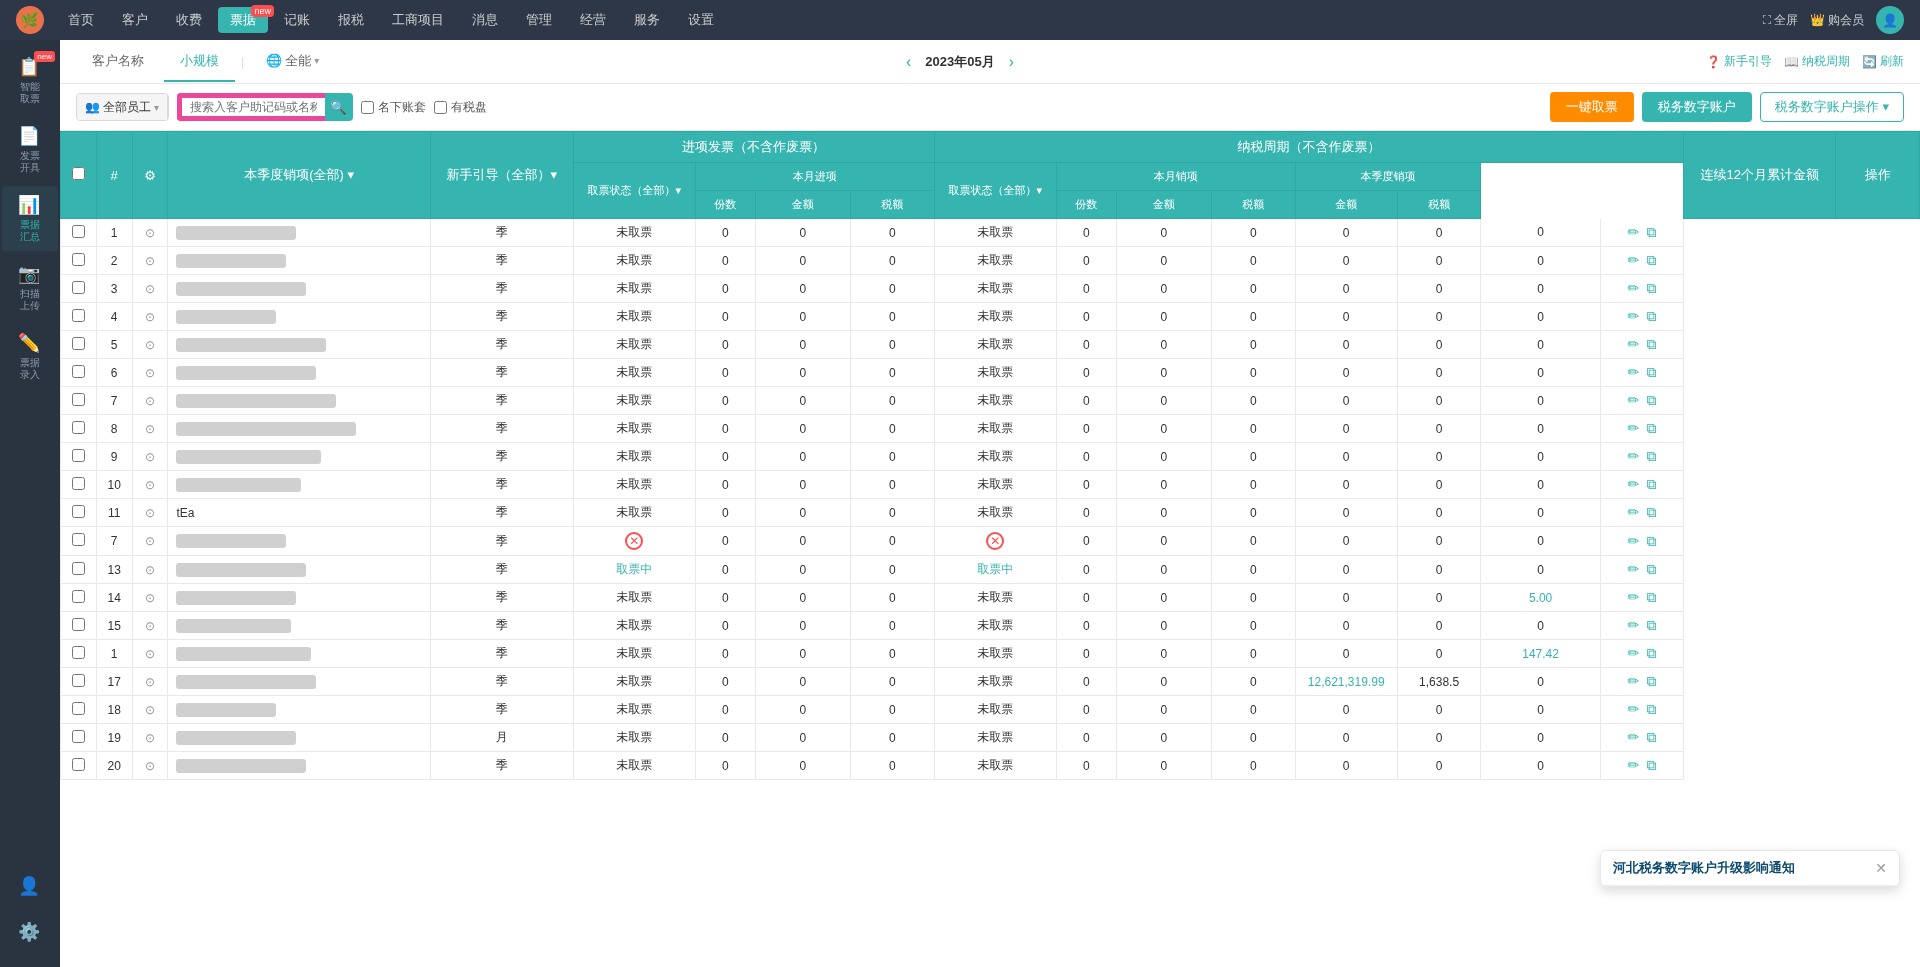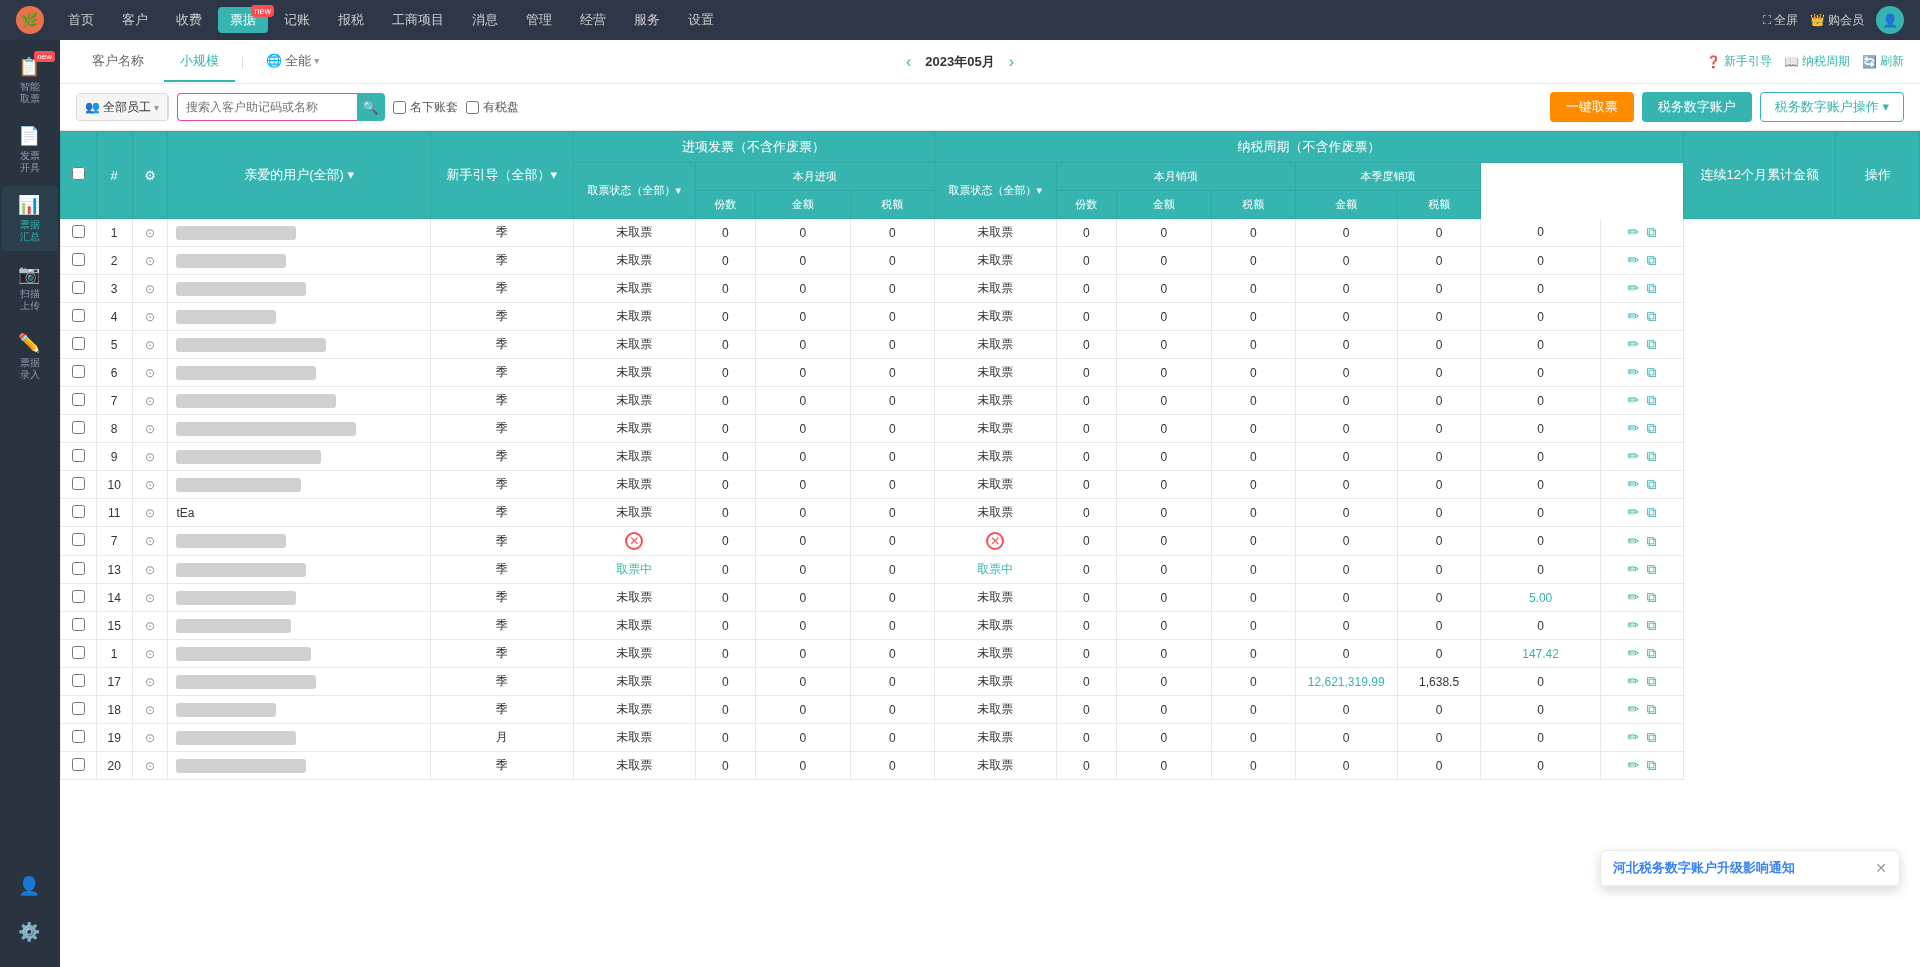--- a/index.html
+++ b/index.html
@@ -25,21 +25,21 @@
 
     
     .main-content { flex: 1; display: flex; flex-direction: column; background: #f0f2f5; overflow: hidden; }
     .sub-tab { padding: 10px 16px; cursor: pointer; color: #666; font-size: 13px; border-bottom: 2px solid transparent; display: flex; align-items: center; gap: 4px; }
     .sub-tab.active { color: #36b5b0; border-bottom: 2px solid #36b5b0; }
 
     
     .employee-select { display: flex; align-items: center; border: 1px solid #d9d9d9; border-radius: 4px; height: 28px; overflow: hidden; }
     .employee-select-left { background: #f5f5f5; padding: 0 8px; height: 100%; display: flex; align-items: center; color: #333; font-size: 12px; border-right: 1px solid #d9d9d9; cursor: pointer; gap: 3px; }
     .employee-select-arrow { color: #999; font-size: 10px; }
-    .employee-search-input { border: 1px solid #ec4899; border-radius: 4px; height: 28px; padding: 8px 8px; font-size: 12px; width: 180px; outline: none; }
+    .employee-search-input { border: 5px solid #ec4899; border-radius: 4px; height: 28px; padding: 8px 8px; font-size: 12px; width: 148px; outline: none; }
     .search-btn { background: #36b5b0; border: none; height: 28px; width: 28px; color: white; cursor: pointer; display: flex; align-items: center; justify-content: center; border-radius: 0 4px 4px 0; }
 
     .checkbox-label { display: flex; align-items: center; gap: 4px; color: #555; font-size: 12px; cursor: pointer; }
     .checkbox-label input { cursor: pointer; }
 
     
     .month-nav { display: flex; align-items: center; gap: 8px; }
     .month-nav-btn { background: none; border: none; cursor: pointer; color: #36b5b0; font-size: 16px; padding: 2px 6px; }
     .month-text { font-size: 13px; font-weight: bold; color: #333; }
 
@@ -66,21 +66,21 @@
     .value-link { color: #36b5b0; cursor: pointer; }
 
     
     .table-footer { background: white; padding: 6px 16px; border-top: 1px solid #e8e8e8; display: flex; align-items: center; justify-content: space-between; }
     .tax-policy { color: #ff8c00; font-size: 12px; cursor: pointer; }
     .record-count { color: #999; font-size: 12px; }
 
     
     .notification-popup { position: fixed; right: 20px; bottom: 80px; width: 300px; background: white; border: 1px solid #e8e8e8; border-radius: 6px; box-shadow: 0 4px 12px rgba(0,0,0,0.15); z-index: 100; }
     .notif-header { display: flex; align-items: center; justify-content: space-between; padding: 8px 12px; border-bottom: 1px solid #eee; }
-    .notif-title { font-size: 13px; font-weight: bold; color: #3b82f6; }
+    .notif-title { font-size: 13px; font-weight: bold; color: #0c4a6e; }
     .notif-close { cursor: pointer; color: #999; font-size: 14px; }
     .notif-body { padding: 10px 12px; font-size: 12px; line-height: 1.7; color: #555; }
 
     .col-checkbox { width: 30px; }
     .col-num { width: 30px; }
     .col-settings { width: 30px; }
     .col-name { width: 220px; }
     .col-tax-period { width: 60px; }
     .col-status { width: 70px; }
     .col-qty { width: 50px; }
@@ -213,21 +213,21 @@
       <button class="btn-outline">税务数字账户操作 ▾</button>
     </div>
 
     <div class="table-wrapper">
       <table>
         <thead>
           <tr class="header-row-top">
             <th rowspan="3" class="col-checkbox"><input type="checkbox" style=""></th>
             <th rowspan="3" class="col-num">#</th>
             <th rowspan="3" class="col-settings">⚙</th>
-            <th rowspan="3" class="col-name">亲爱的用户(全部) ▾</th>
+            <th rowspan="3" class="col-name">本季度销项(全部) ▾</th>
             <th rowspan="3" class="col-tax-period">新手引导（全部）▾</th>
             <th colspan="4">进项发票（不含作废票）</th>
             <th colspan="8">纳税周期（不含作废票）</th>
             <th rowspan="3" class="col-12m">连续12个月累计金额</th>
             <th rowspan="3" class="col-action">操作</th>
           </tr>
           <tr class="sub-header-row">
             <th rowspan="2" style="min-width:70px;">取票状态（全部）▾</th>
             <th colspan="3">本月进项</th>
             <th rowspan="2" style="min-width:70px;">取票状态（全部）▾</th>

